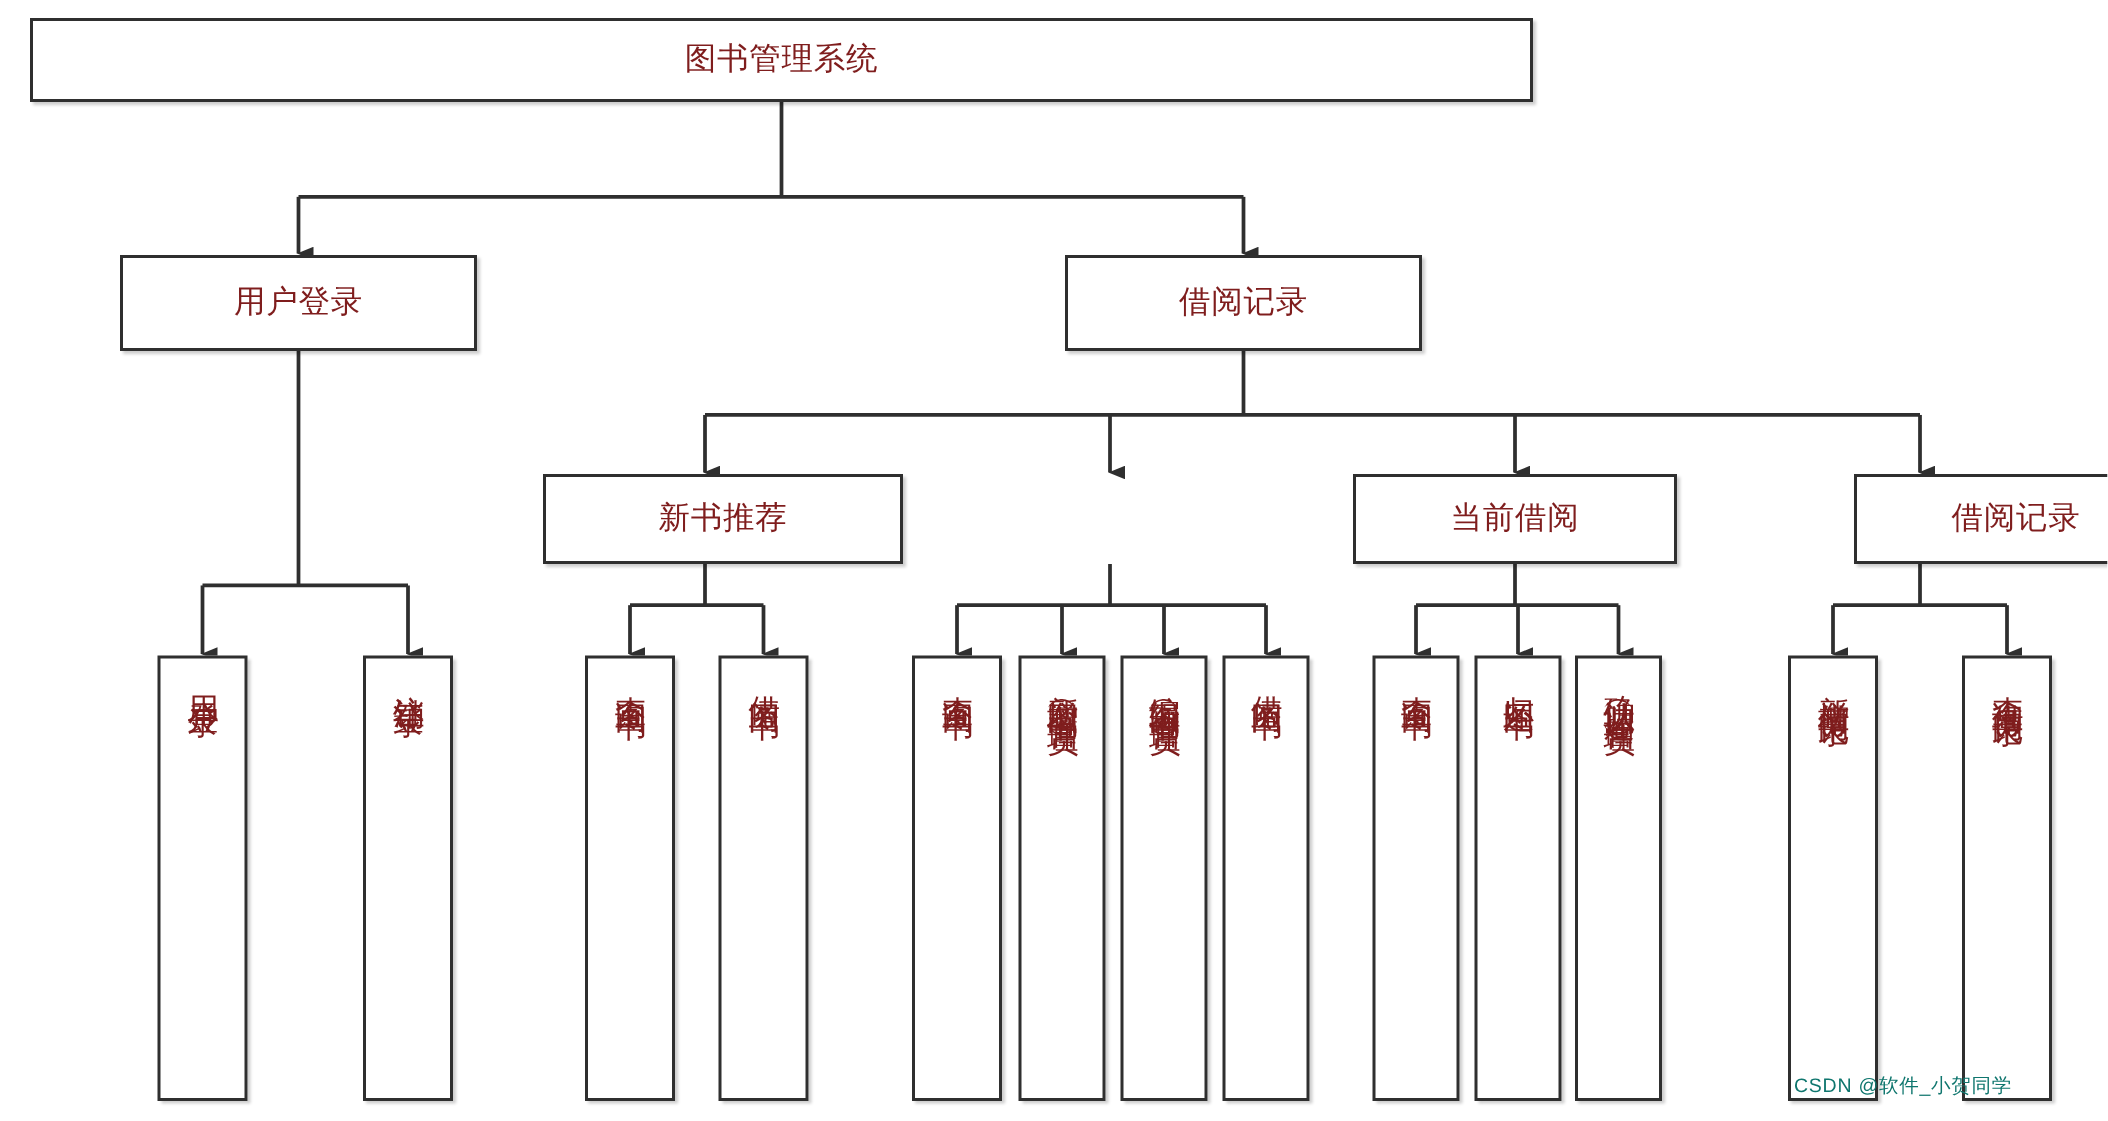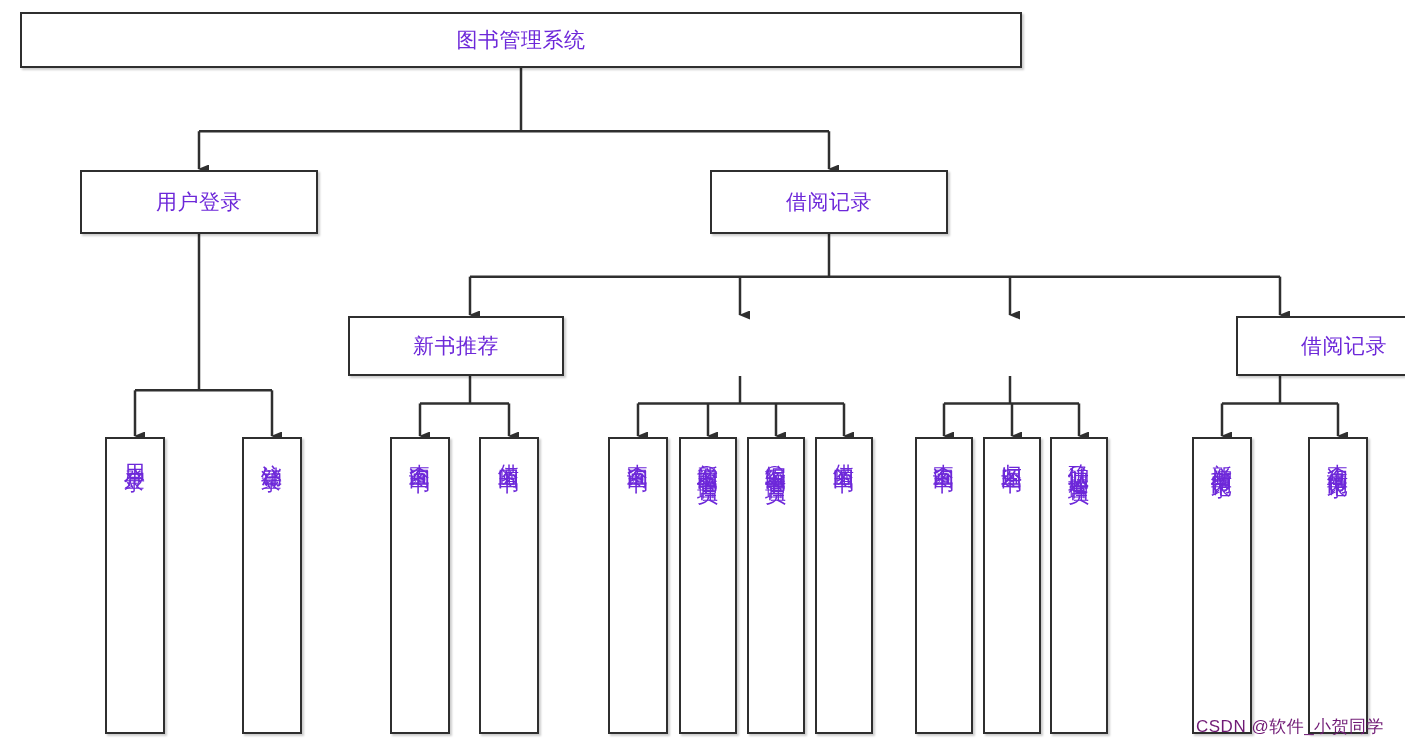--- a/index.html
+++ b/index.html
@@ -27,21 +27,21 @@
   }
   .node {
     position: absolute;
     box-sizing: border-box;
     background: #ffffff;
     border: 2px solid #2f2f2f;
     box-shadow: 2px 2px 2px rgba(0,0,0,0.20);
     display: flex;
     align-items: center;
     justify-content: center;
-    color: #6d28d9;
+    color: #7f1d1d;
   }
   .node .label {
     text-align: center;
     line-height: 1.18;
     letter-spacing: 0.5px;
     white-space: pre-wrap;
   }
   .node.horizontal .label {
     font-size: 21px;
   }
@@ -58,22 +58,22 @@
     font-size: 21px;
     line-height: 1.0;
     letter-spacing: 3px;
     white-space: nowrap;
   }
   .node.vertical.tall-text {
     align-items: flex-start;
   }
   .watermark {
     position: absolute;
-    font-size: 17px;
-    color: #701a75;
+    font-size: 13px;
+    color: #0f766e;
     letter-spacing: 0.5px;
     white-space: nowrap;
     user-select: none;
   }
 </style>
 </head>
 <body>
 
 <div id="canvas">
   <svg class="edges" viewBox="0 0 1405 747">
@@ -123,22 +123,25 @@
     <span class="label">图书管理系统</span>
   </div>
 
   <div class="node horizontal" style="left: 80px; top: 170px; width: 238px; height: 64px;">
     <span class="label">用户登录</span>
   </div>
   <div class="node horizontal" style="left: 710px; top: 170px; width: 238px; height: 64px;">
     <span class="label">借阅记录</span>
   </div>
 
-  <div class="node horizontal" style="left: 348px; top: 316px; width: 216px; height: 60px;">
+  <div class="node horizontal" style="left: 362px; top: 316px; width: 240px; height: 60px;">
     <span class="label">新书推荐</span>
+  </div>
+  <div class="node horizontal" style="left: 902px; top: 316px; width: 216px; height: 60px;">
+    <span class="label">当前借阅</span>
   </div>
   <div class="node horizontal" style="left: 1236px; top: 316px; width: 216px; height: 60px;">
     <span class="label">借阅记录</span>
   </div>
 
   <div class="node vertical" style="left: 105px; top: 437px; width: 60px; height: 297px;">
     <span class="label">用户登录</span>
   </div>
   <div class="node vertical" style="left: 242px; top: 437px; width: 60px; height: 297px;">
     <span class="label">注销登录</span>

